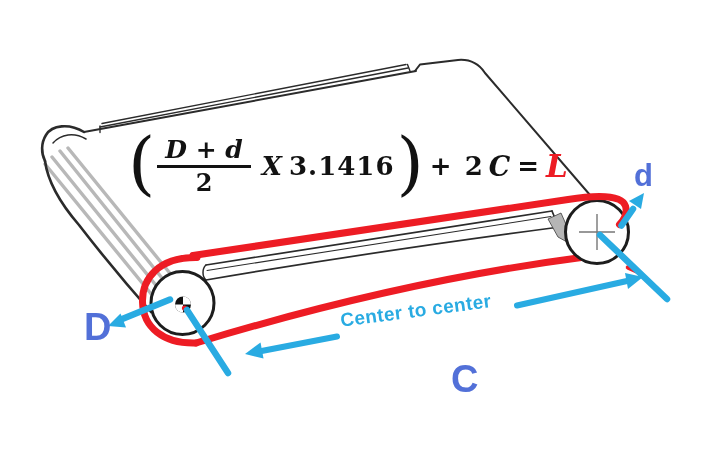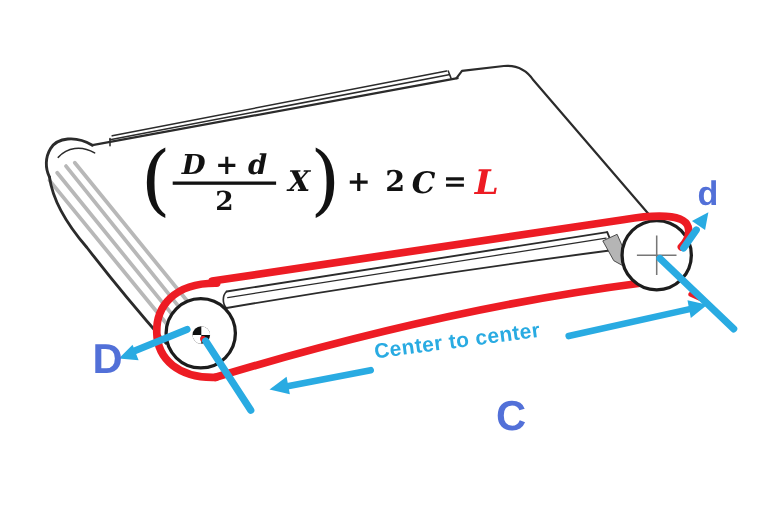--- a/index.html
+++ b/index.html
@@ -118,20 +118,21 @@
     </g>
   </svg>
 
   <div class="formula">
     <span class="paren">(</span>
     <span class="frac">
       <span class="fnum">D + d</span>
       <span class="fden">2</span>
     </span>
     <span class="fx">X</span>
+    <span class="fpi">3.1416</span>
     <span class="paren">)</span>
     <span class="fplus">+ 2</span>
     <span class="fc">C</span>
     <span class="feq">=</span>
     <span class="fl">L</span>
   </div>
 
   <div class="lbl lbl-D">D</div>
   <div class="lbl lbl-d">d</div>
   <div class="lbl lbl-C">C</div>

